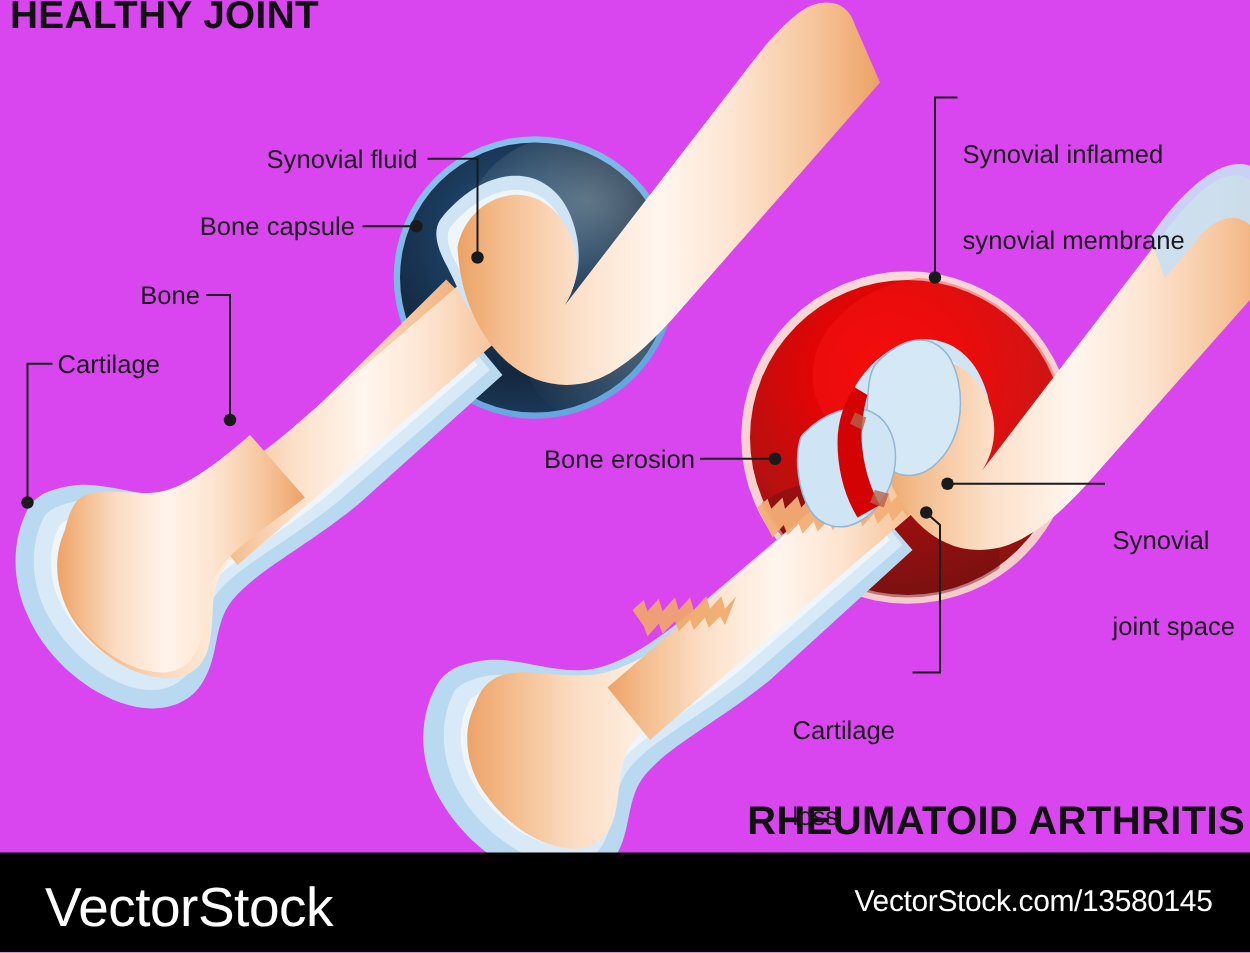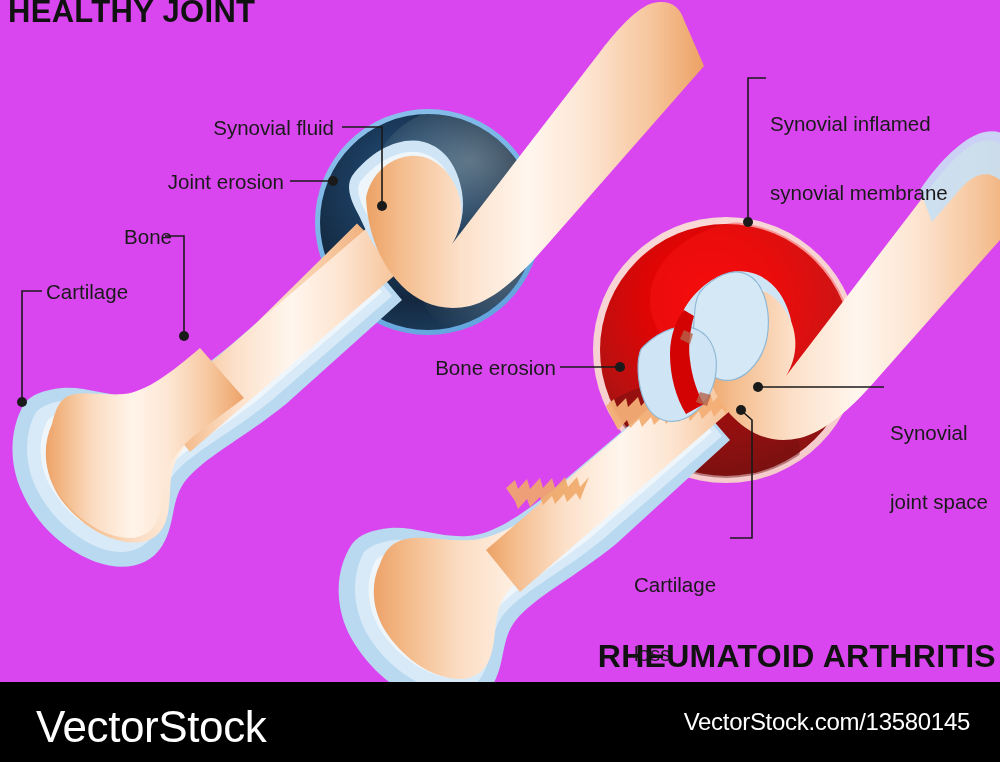--- a/index.html
+++ b/index.html
@@ -300,23 +300,23 @@
       <circle cx="741" cy="410" r="5" fill="#1a1a1a" stroke="none"></circle>
     </g>
   </svg>
 
   <div class="title" id="title-healthy">HEALTHY JOINT</div>
 
   <div class="title" id="title-ra">RHEUMATOID ARTHRITIS</div>
 
   <div class="lbl lbl-r" style="left:130px; top:116px; width:204px;">Synovial fluid</div>
 
-  <div class="lbl lbl-r" style="left:80px; top:170px; width:204px;">Joint erosion</div>
-
-  <div class="lbl lbl-r" style="left:42px; top:225px; width:130px;">Bone</div>
+  <div class="lbl lbl-r" style="left:80px; top:170px; width:204px;">Bone capsule</div>
+
+  <div class="lbl lbl-r" style="left:30px; top:225px; width:130px;">Bone</div>
 
   <div class="lbl" style="left:46px; top:280px;">Cartilage</div>
 
   <div class="lbl" style="left:770px; top:66px;">
     <div>Synovial inflamed</div>
     <div>synovial membrane</div>
   </div>
 
   <div class="lbl lbl-r" style="left:350px; top:356px; width:206px;">Bone erosion</div>
 

